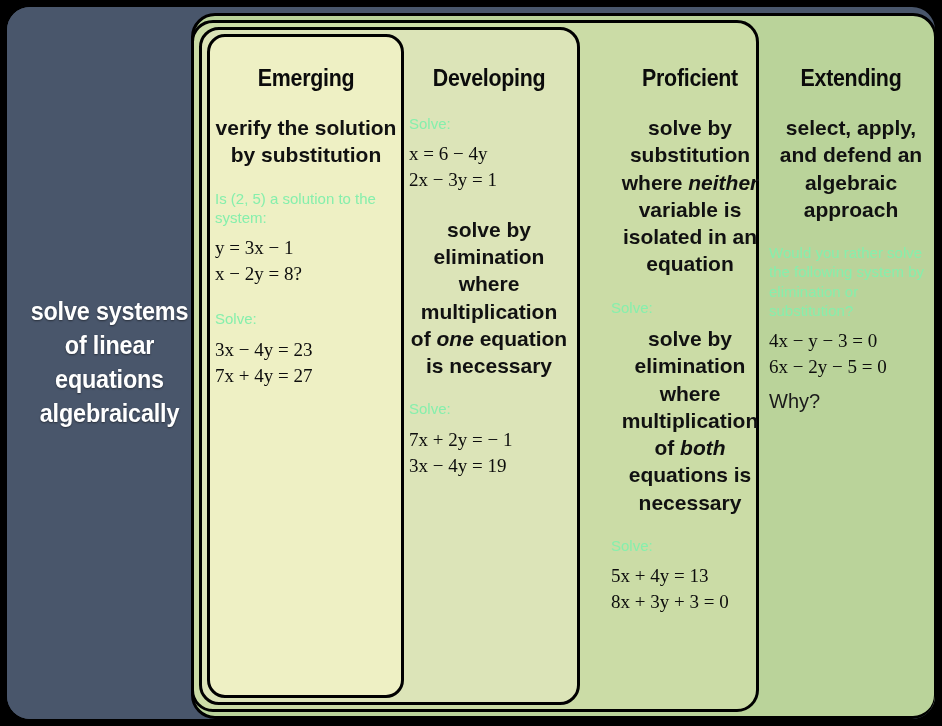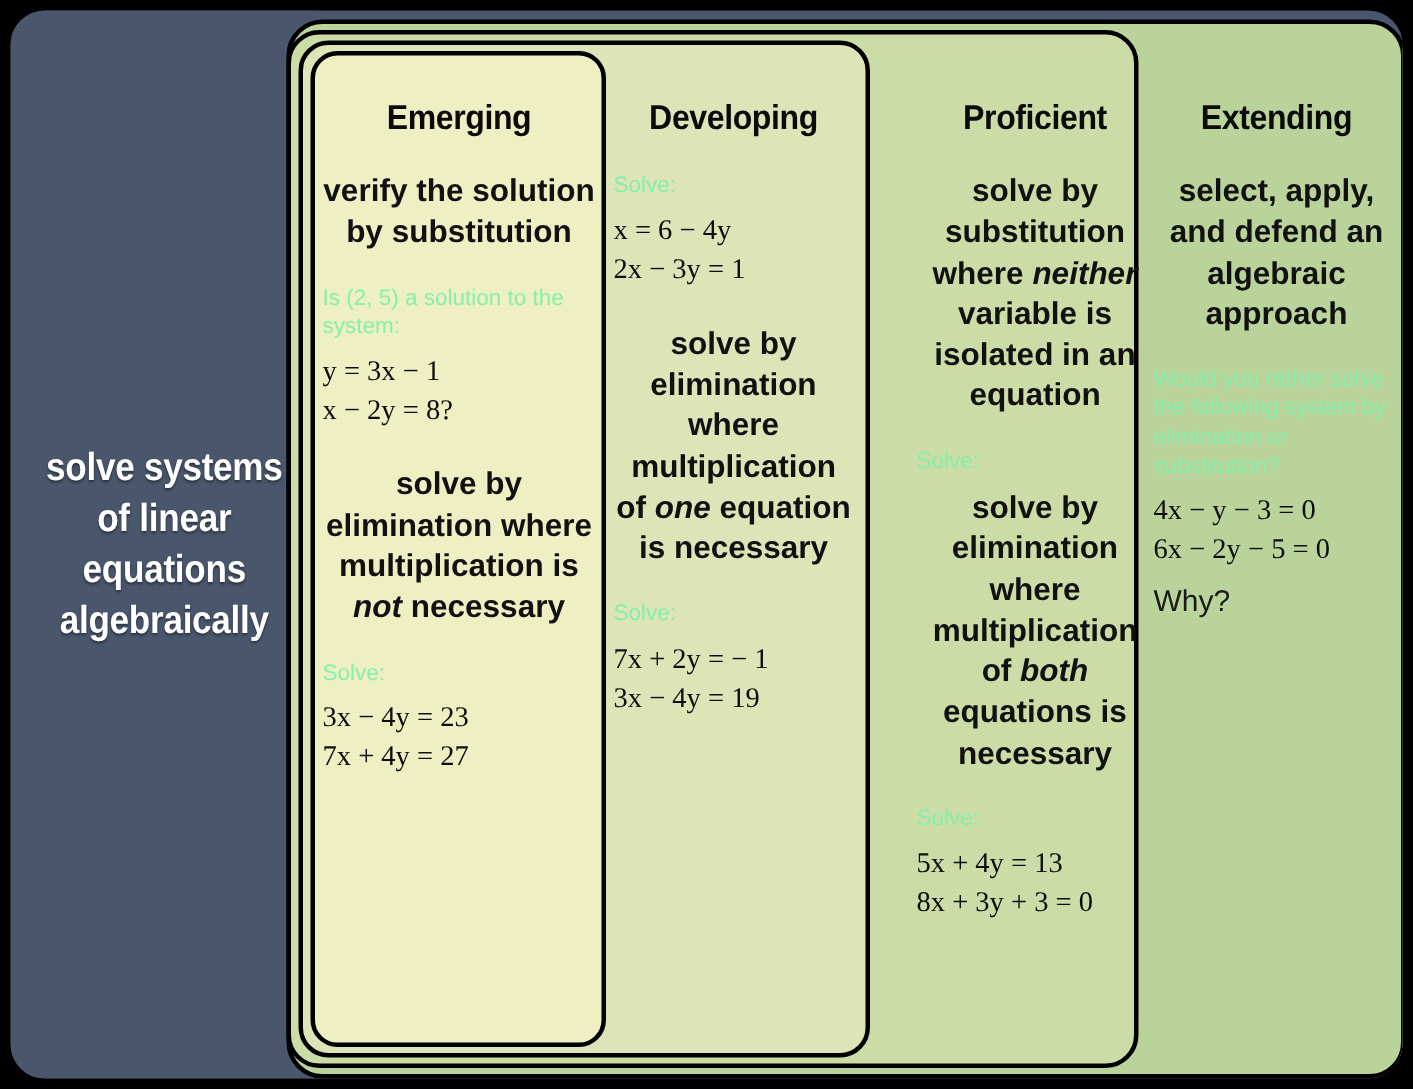--- a/index.html
+++ b/index.html
@@ -187,21 +187,20 @@
     <div class="col-content col-emerging">
       <div class="col-header">Emerging</div>
 
       <div class="descriptor">verify the solution by substitution</div>
 
       <div class="prompt-label">Is (2, 5) a solution to the system:</div>
 
       <div class="equations">y = 3x − 1
 x − 2y = 8?</div>
 
-      <div class="descriptor"><span>solve by elimination where multiplication is </span><em>not</em><span> necessary</span></div>
 
       <div class="prompt-label">Solve:</div>
 
       <div class="equations">3x − 4y = 23
 7x + 4y = 27</div>
     </div>
 
     <div class="col-content col-developing">
       <div class="col-header">Developing</div>
 

